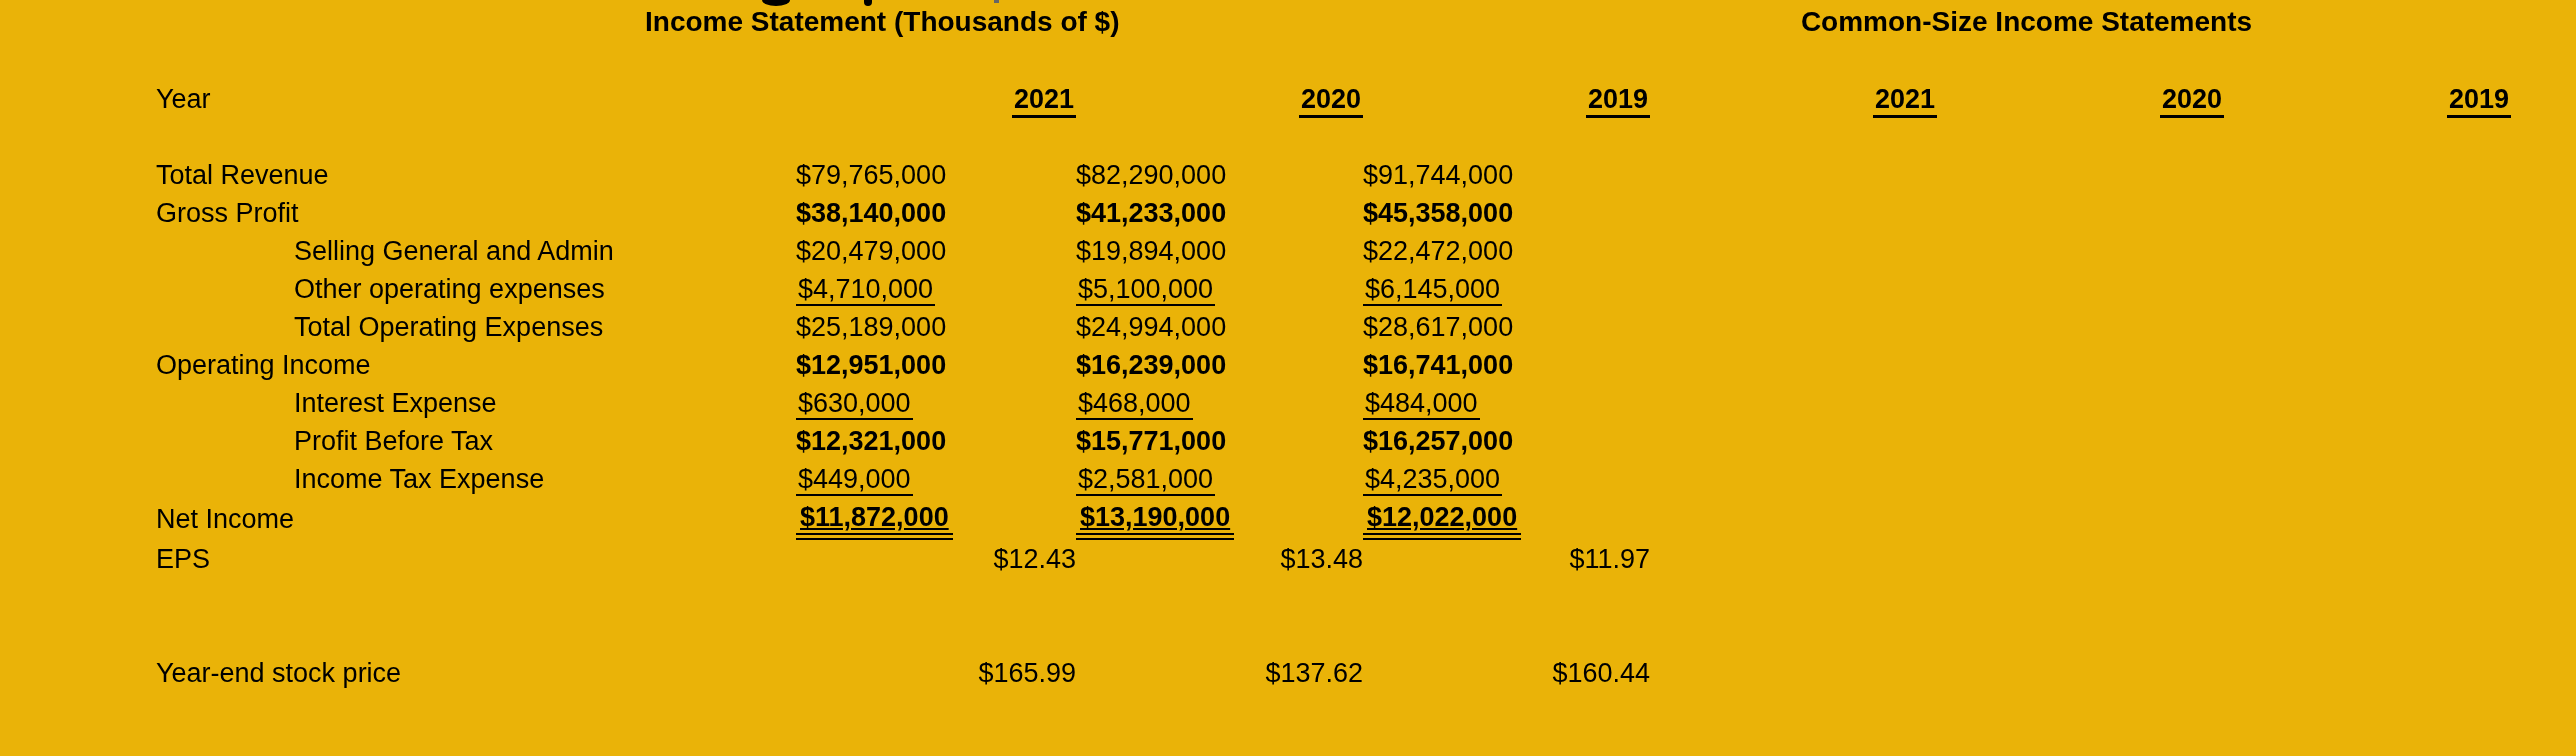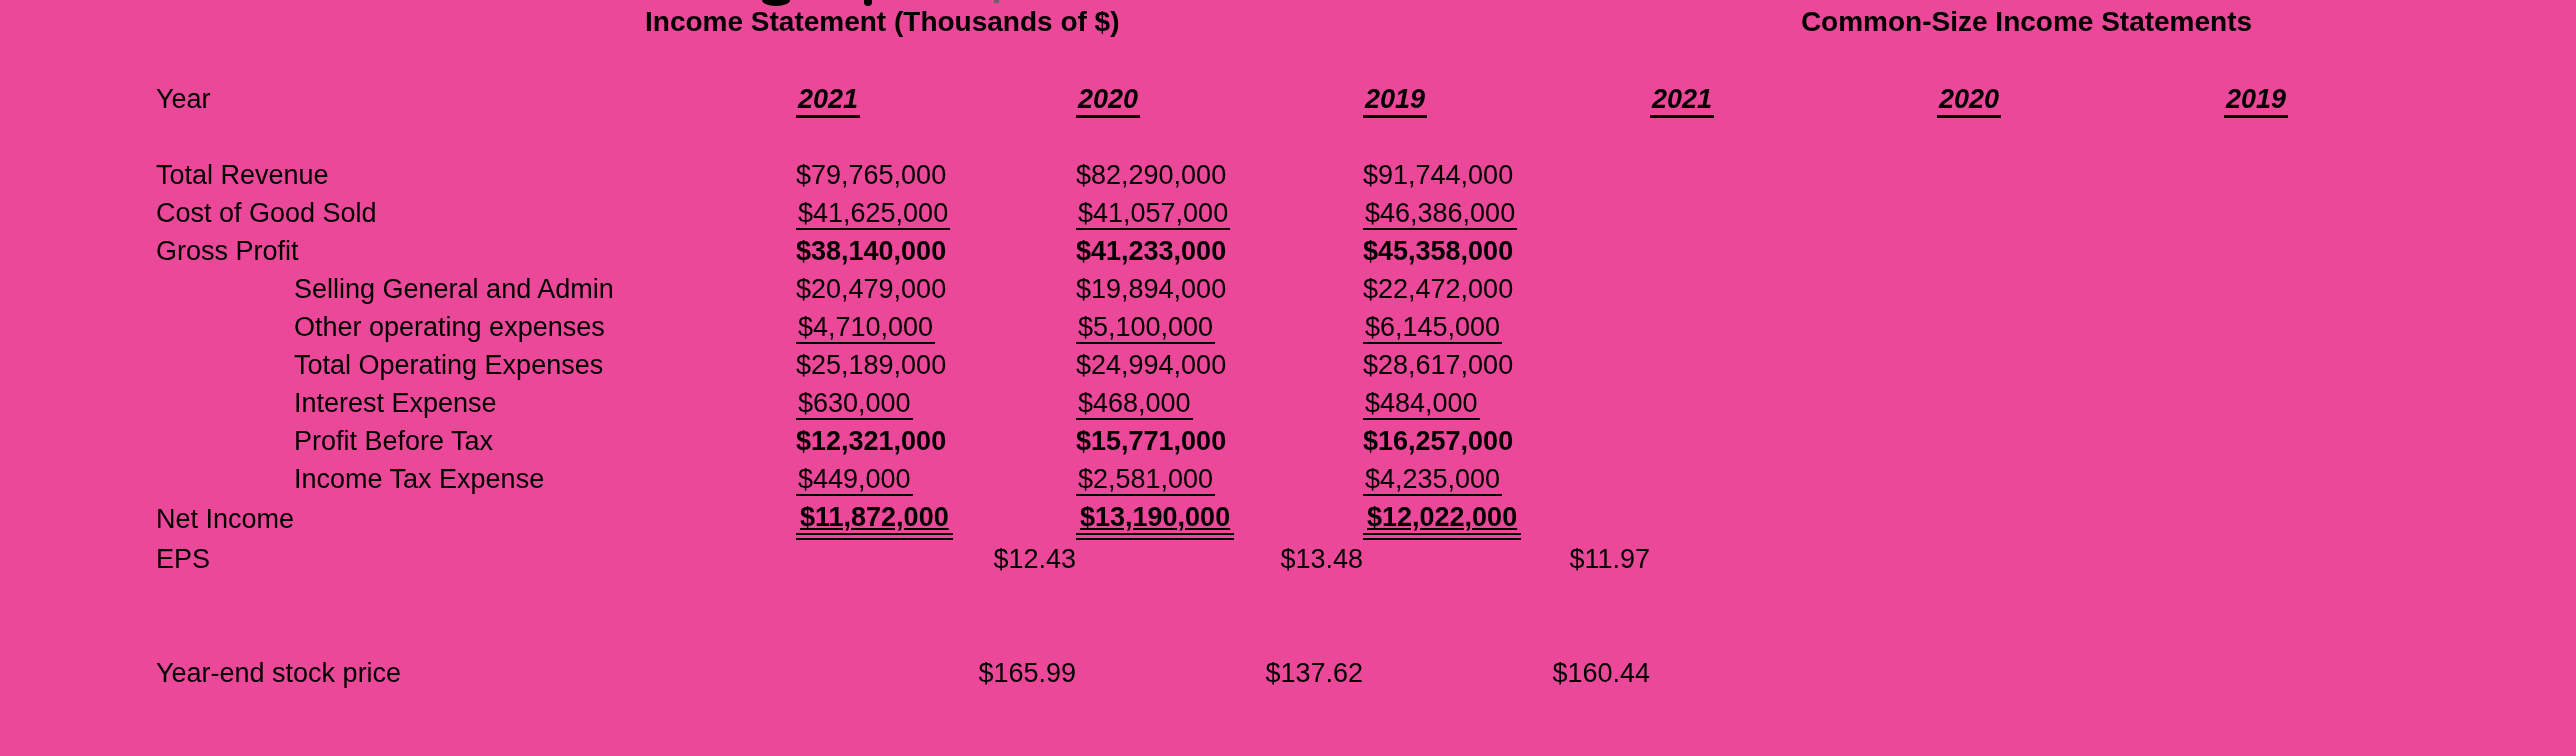--- a/index.html
+++ b/index.html
@@ -4,21 +4,21 @@
 <style>
   html, body {
     margin: 0;
     padding: 0;
     background: #ffffff;
   }
   .page {
     position: relative;
     width: 2576px;
     height: 756px;
-    background: #ec4899;
+    background: #eab308;
     color: #000000;
     font-family: "Liberation Sans", sans-serif;
     font-size: 27px;
     overflow: hidden;
   }
 
   
   .frag { position: absolute; top: 0; background: #000; }
   .frag-1 { left: 762px; width: 28px; height: 6px; border-radius: 0 0 14px 14px / 0 0 6px 6px; }
   .frag-2 { left: 864px; width: 8px;  height: 6px; border-radius: 0 0 4px 4px; }
@@ -55,21 +55,21 @@
   .sheet td {
     padding: 0;
     vertical-align: middle;
     line-height: 38px;
     white-space: nowrap;
     overflow: visible;
   }
   td.label { text-align: left; padding-left: 140px; }
   td.label.indent { padding-left: 278px; }
   td.val { text-align: left; }
-  td.yr  { text-align: left; font-style: italic; }
+  td.yr  { text-align: right; }
 
   span.v { display: inline-block; line-height: 30px; }
 
   
   td.yr span.v {
     font-weight: bold;
     border-bottom: 3px solid #000;
     padding: 0 2px 1px 2px;
   }
 
@@ -133,29 +133,20 @@
     <tr>
       <td class="label">Total Revenue</td>
       <td class="val"><span class="v">$79,765,000</span></td>
       <td class="val"><span class="v">$82,290,000</span></td>
       <td class="val"><span class="v">$91,744,000</span></td>
       <td></td>
           <td></td>
           <td></td>
     </tr>
 
-    <tr class="u">
-      <td class="label">Cost of Good Sold</td>
-      <td class="val"><span class="v">$41,625,000</span></td>
-      <td class="val"><span class="v">$41,057,000</span></td>
-      <td class="val"><span class="v">$46,386,000</span></td>
-      <td></td>
-          <td></td>
-          <td></td>
-    </tr>
 
     <tr class="b">
       <td class="label">Gross Profit</td>
       <td class="val"><span class="v">$38,140,000</span></td>
       <td class="val"><span class="v">$41,233,000</span></td>
       <td class="val"><span class="v">$45,358,000</span></td>
       <td></td>
           <td></td>
           <td></td>
     </tr>
@@ -183,20 +174,29 @@
     <tr>
       <td class="label indent">Total Operating Expenses</td>
       <td class="val"><span class="v">$25,189,000</span></td>
       <td class="val"><span class="v">$24,994,000</span></td>
       <td class="val"><span class="v">$28,617,000</span></td>
       <td></td>
           <td></td>
           <td></td>
     </tr>
 
+    <tr class="b">
+      <td class="label">Operating Income</td>
+      <td class="val"><span class="v">$12,951,000</span></td>
+      <td class="val"><span class="v">$16,239,000</span></td>
+      <td class="val"><span class="v">$16,741,000</span></td>
+      <td></td>
+          <td></td>
+          <td></td>
+    </tr>
 
     <tr class="u">
       <td class="label indent">Interest Expense</td>
       <td class="val"><span class="v">$630,000</span></td>
       <td class="val"><span class="v">$468,000</span></td>
       <td class="val"><span class="v">$484,000</span></td>
       <td></td>
           <td></td>
           <td></td>
     </tr>

